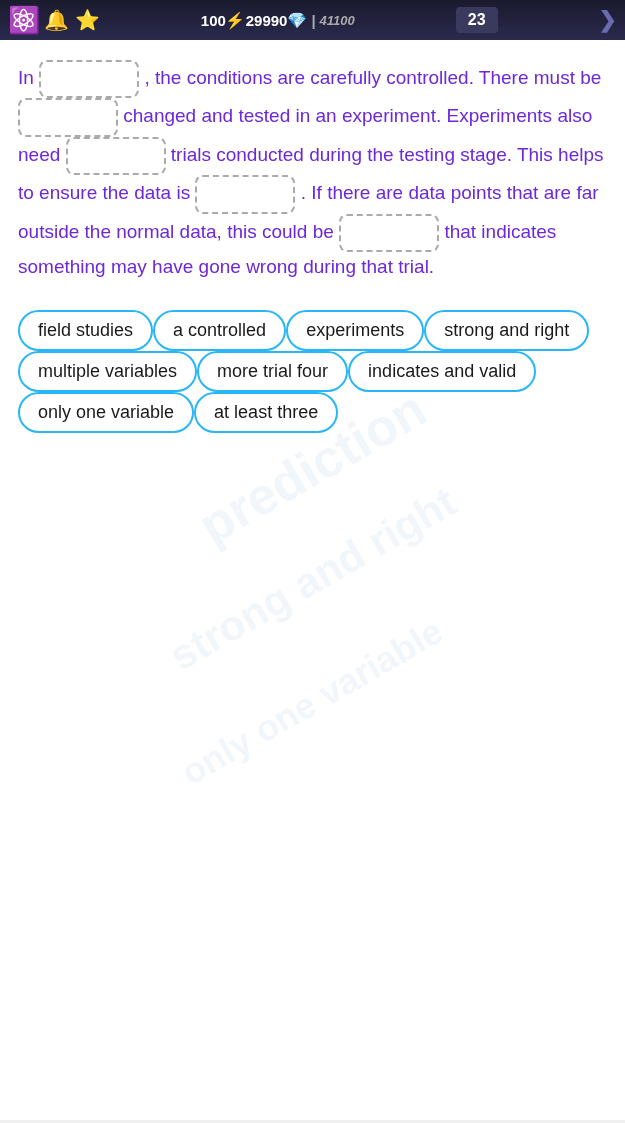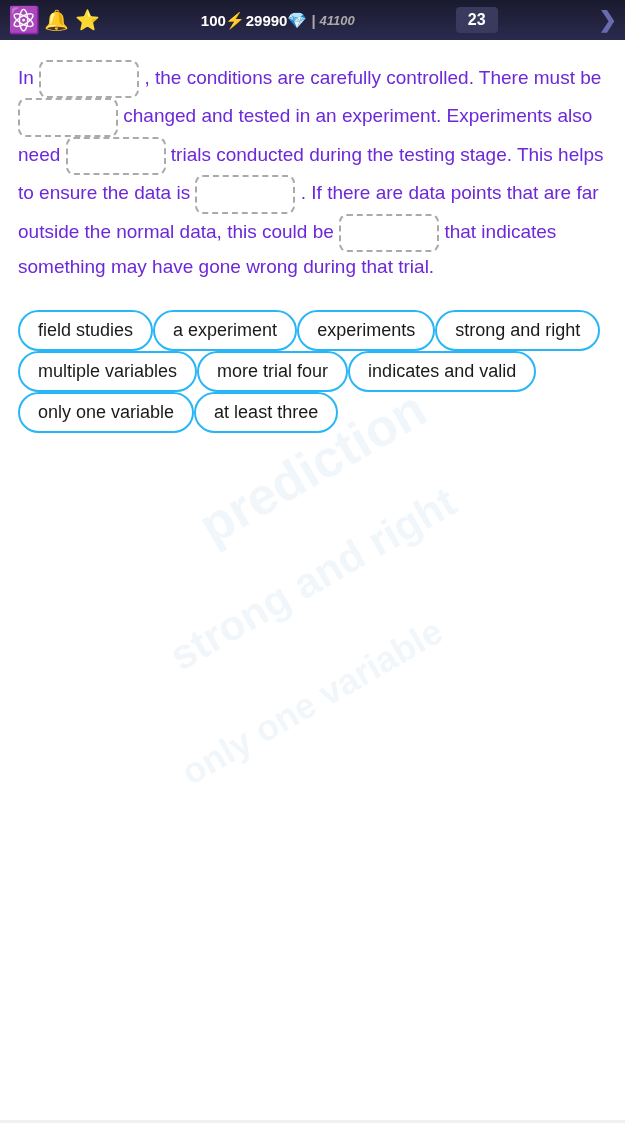--- a/index.html
+++ b/index.html
@@ -183,21 +183,21 @@
       <span class="blank">&nbsp;&nbsp;&nbsp;&nbsp;&nbsp;&nbsp;&nbsp;&nbsp;&nbsp;&nbsp;</span>
       <span> trials conducted during the testing stage. This helps to ensure the data is </span>
       <span class="blank">&nbsp;&nbsp;&nbsp;&nbsp;&nbsp;&nbsp;&nbsp;&nbsp;&nbsp;&nbsp;</span>
       <span>. If there are data points that are far outside the normal data, this could be </span>
       <span class="blank">&nbsp;&nbsp;&nbsp;&nbsp;&nbsp;&nbsp;&nbsp;&nbsp;&nbsp;&nbsp;</span>
       <span> that indicates something may have gone wrong during that trial.</span>
     </div>
 
     <div class="chips-area">
       <div class="chip">field studies</div>
-      <div class="chip">a experiment</div>
+      <div class="chip">a controlled</div>
       <div class="chip">experiments</div>
       <div class="chip">strong and right</div>
       <div class="chip">multiple variables</div>
       <div class="chip">more trial four</div>
       <div class="chip">indicates and valid</div>
       <div class="chip">only one variable</div>
       <div class="chip">at least three</div>
     </div>
 
   </div>

